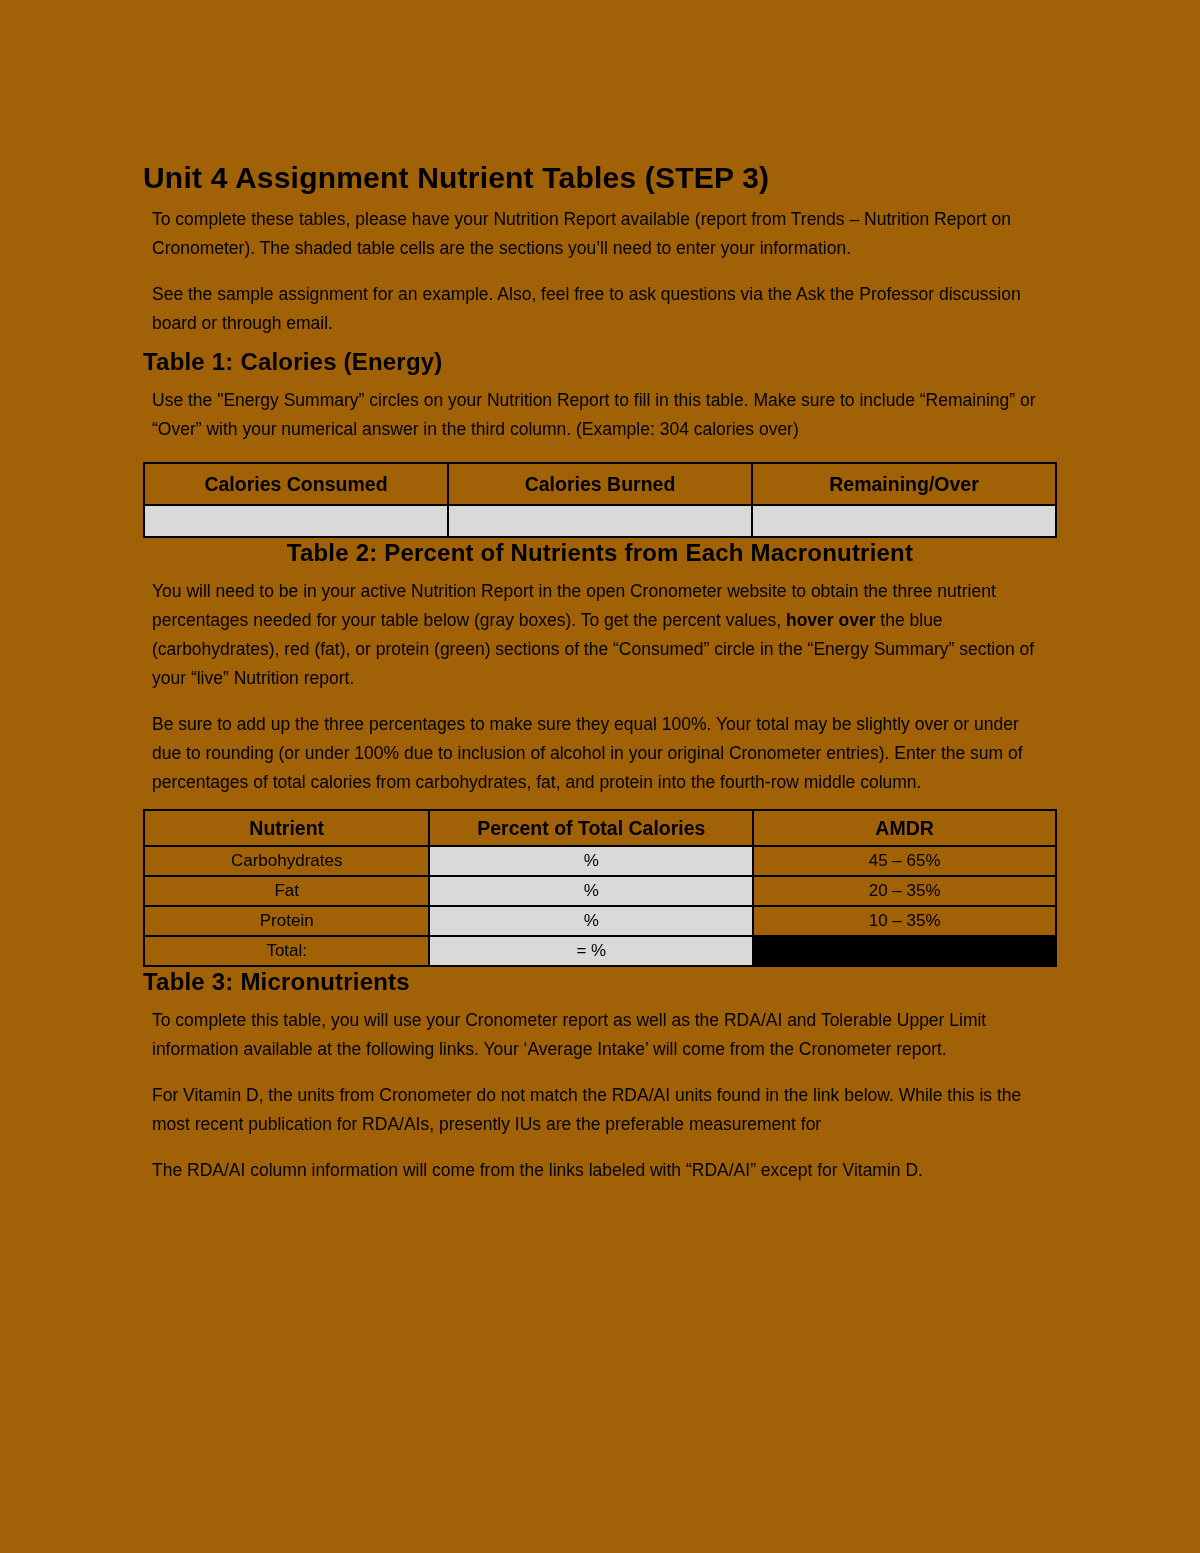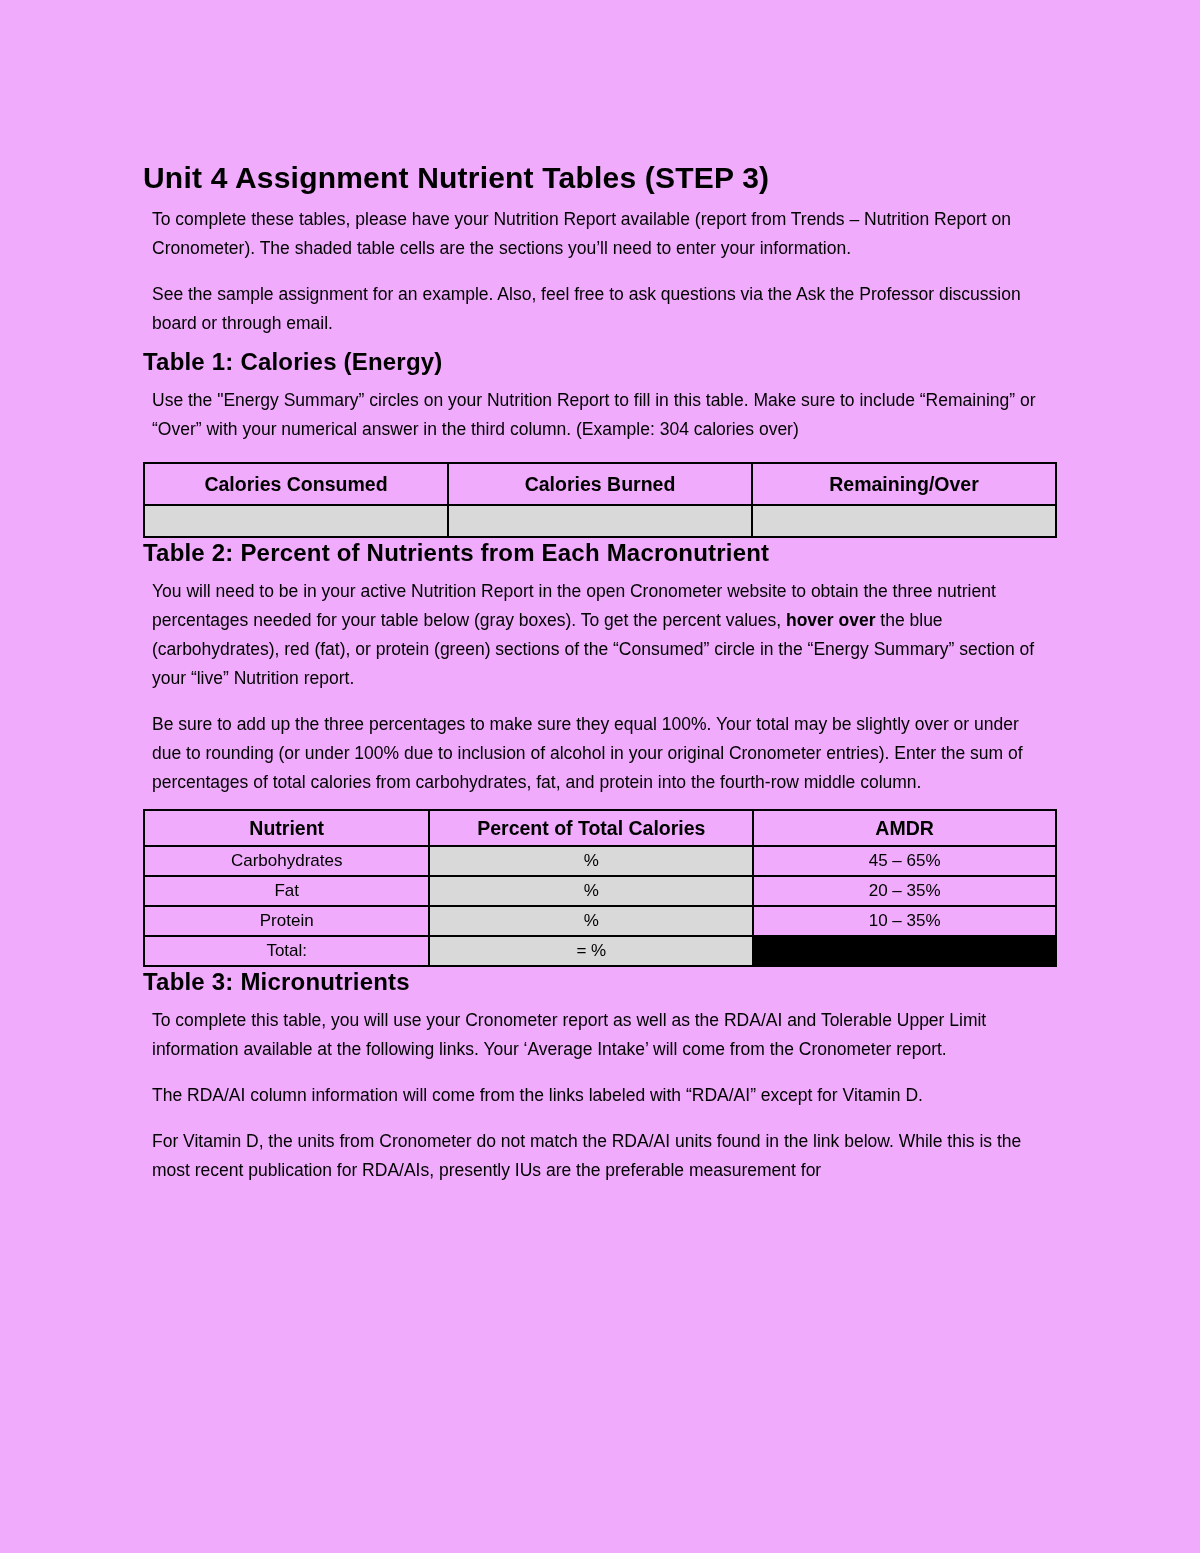--- a/index.html
+++ b/index.html
@@ -12,21 +12,21 @@
     height: 1553px;
     overflow: hidden;
     font-family: "Liberation Sans", "DejaVu Sans", sans-serif;
     color: #000000;
   }
   .page {
     box-sizing: border-box;
     width: 1200px;
     height: 1553px;
     padding: 160px 143px 0 143px;
-    background: #f0abfc;
+    background: #a16207;
   }
   h1.doc-title {
     margin: 0 0 8px 0;
     font-size: 30px;
     line-height: 36px;
     font-weight: 700;
     letter-spacing: 0.2px;
   }
   p.body-text {
     margin: 9px;
@@ -37,21 +37,21 @@
   p.body-text + p.body-text { margin-top: 17px; }
   .bold-run { font-weight: 700; }
   h2.section-heading {
     margin: 0 0 7px 0;
     font-size: 24px;
     line-height: 30px;
     font-weight: 700;
     letter-spacing: 0.2px;
   }
   .sp-t1 { margin-top: 50px; }
-  .sp-t2 { margin-top: 49px; }
+  .sp-t2 { margin-top: 49px; text-align: center; }
   .sp-t3 { margin-top: 40px; }
   .gap-before-table1 { margin-top: 18px; }
   .gap-before-table2 { margin-top: 12px; }
   .gap-after-h3 { margin-top: 33px; }
   .gap-para { margin-top: 27px; }
   table.doc-table {
     width: 100%;
     border-collapse: collapse;
     table-layout: fixed;
   }
@@ -149,16 +149,16 @@
       <tr>
         <td>Total:</td>
         <td class="cell-shaded">= %</td>
         <td class="cell-black"></td>
       </tr>
     </tbody>
   </table>
 
   <h2 class="section-heading sp-t3">Table 3: Micronutrients</h2>
   <p class="body-text gap-after-h3">To complete this table, you will use your Cronometer report as well as the RDA/AI  and Tolerable Upper Limit information available at the following links. Your ‘Average Intake’ will come from the Cronometer report.</p>
+  <p class="body-text gap-para">For Vitamin D, the units from Cronometer do not match the RDA/AI units found in the link below. While this is the most recent publication for RDA/AIs, presently IUs are the preferable measurement for</p>
   <p class="body-text gap-para">The RDA/AI column information will come from the links labeled with “RDA/AI” except for Vitamin D.</p>
-  <p class="body-text gap-para">For Vitamin D, the units from Cronometer do not match the RDA/AI units found in the link below. While this is the most recent publication for RDA/AIs, presently IUs are the preferable measurement for</p>
 
 </div>
 
 </body></html>

